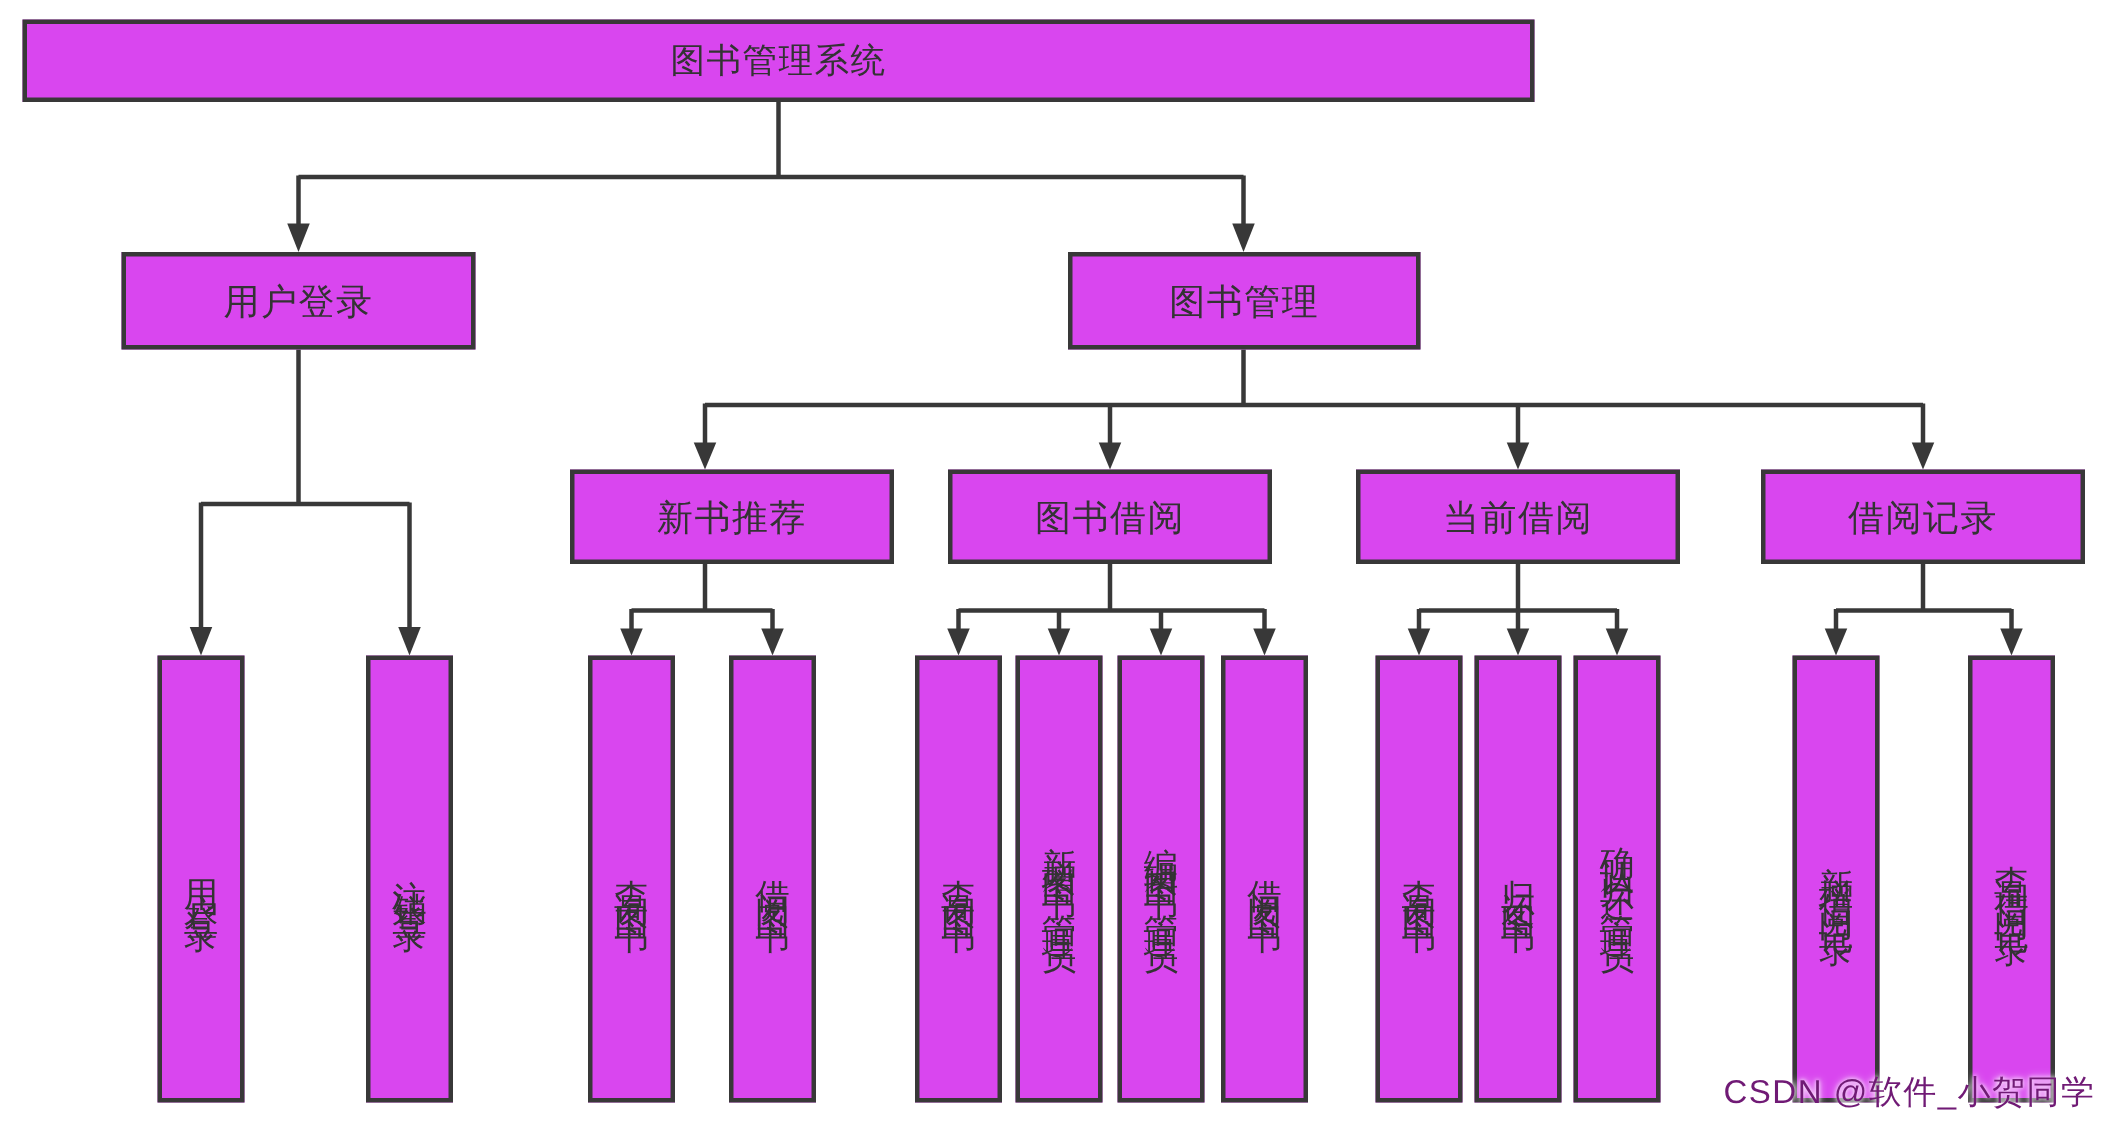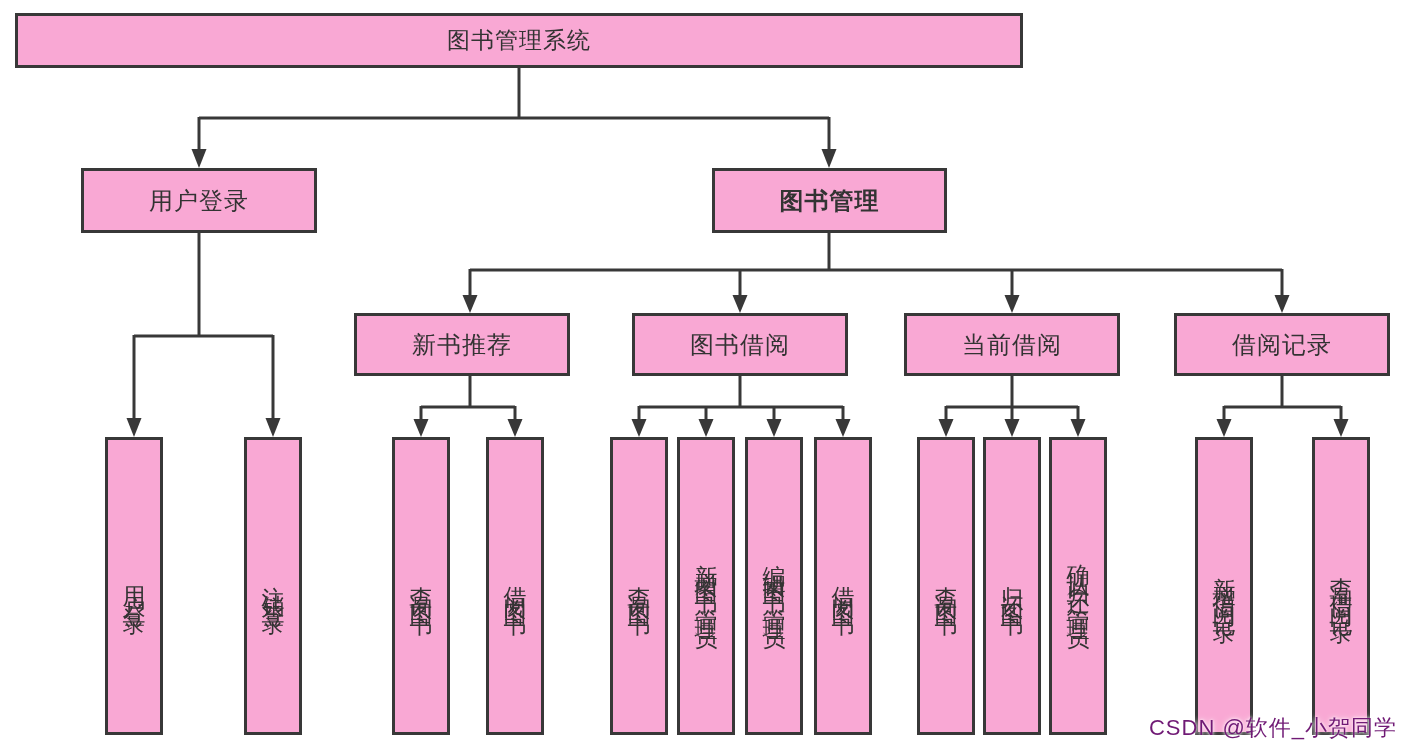--- a/index.html
+++ b/index.html
@@ -3,45 +3,45 @@
 <meta charset="utf-8">
 <style>
   html,body{margin:0;padding:0;background:#ffffff;}
   body{font-family:"Liberation Sans","DejaVu Sans",sans-serif;}
   #canvas{position:relative;width:1405px;height:747px;background:#ffffff;overflow:hidden;}
   #wires{position:absolute;left:0;top:0;width:1405px;height:747px;}
   .node{
     position:absolute;
     box-sizing:border-box;
     border:3px solid #383838;
-    background:#f9a8d4;
+    background:#d946ef;
     color:#333333;
     display:flex;
     align-items:center;
     justify-content:center;
     text-align:center;
   }
   .h-label{font-size:24px;letter-spacing:1px;white-space:nowrap;}
   .root-label{font-size:23px;}
   .v-node span{
     writing-mode:vertical-rl;
     text-orientation:mixed;
     font-size:23px;
     letter-spacing:9px;
     line-height:1;
     white-space:nowrap;
   }
   
   .n-root{left:15px;top:13px;width:1008px;height:55px;}
   
   .n-user-login{left:81px;top:168px;width:236px;height:65px;}
-  .n-book-mgmt{left:712px;top:168px;width:235px;height:65px;font-weight:bold;}
+  .n-book-mgmt{left:712px;top:168px;width:235px;height:65px;}
   
   .lvl3{top:313px;width:216px;height:63px;}
-  .n-newbook{left:354px;}
+  .n-newbook{left:380px;}
   .n-borrowing{left:632px;}
   .n-current{left:904px;}
   .n-records{left:1174px;}
   
   .leaf{top:437px;width:58px;height:298px;}
   .n-leaf-login{left:105px;}
   .n-leaf-logout{left:244px;}
   .n-leaf-nb-query{left:392px;}
   .n-leaf-nb-borrow{left:486px;}
   .n-leaf-bb-query{left:610px;}

